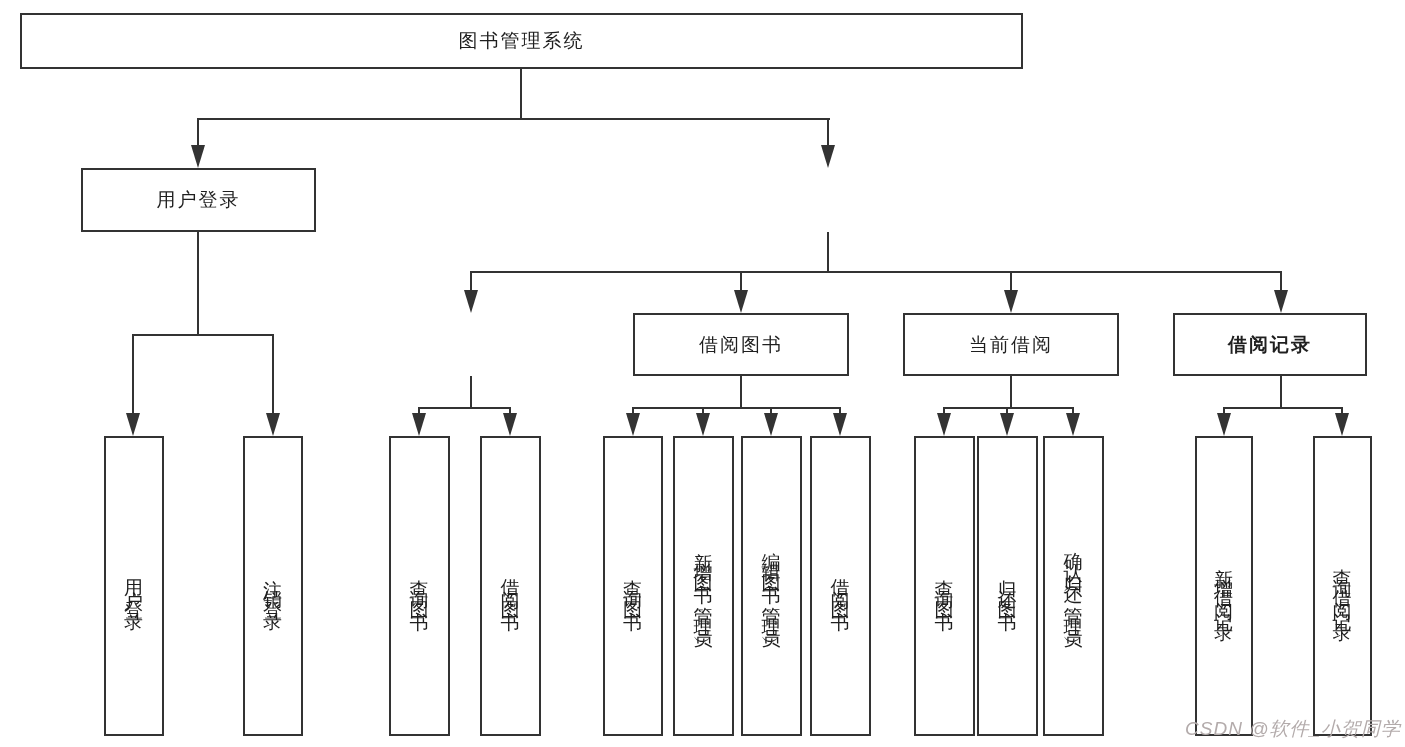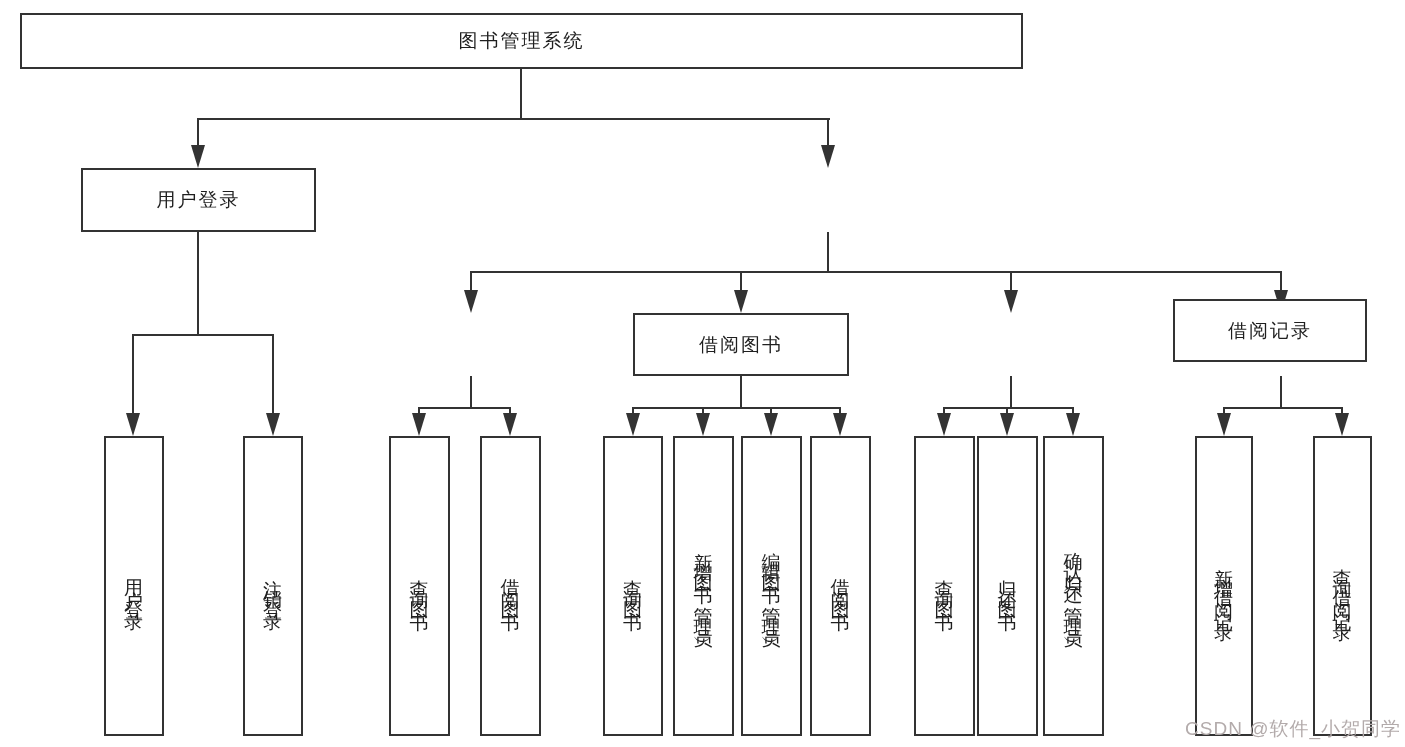--- a/index.html
+++ b/index.html
@@ -49,20 +49,21 @@
     border-top: 23px solid #333333;
   }
   .watermark {
     position: absolute;
     top: 716px;
     right: 4px;
     font-size: 19px;
     letter-spacing: 1px;
     color: #b3abab;
     white-space: nowrap;
+    font-style: italic;
   }
 </style>
 </head>
 <body>
 
 <div class="stage">
 
   <div class="box" style="left:20px; top:13px; width:1003px; height:56px;">
     <span class="hlabel">图书管理系统</span>
   </div>
@@ -85,21 +86,24 @@
   <div class="vline" style="left:1010px; top:272px; height:20px;"></div>
   <div class="vline" style="left:1280px; top:272px; height:20px;"></div>
   <div class="arrow" style="left:464px; top:290px;"></div>
   <div class="arrow" style="left:734px; top:290px;"></div>
   <div class="arrow" style="left:1004px; top:290px;"></div>
   <div class="arrow" style="left:1274px; top:290px;"></div>
 
   <div class="box" style="left:633px; top:313px; width:216px; height:63px;">
     <span class="hlabel">借阅图书</span>
   </div>
-  <div class="box" style="left:1173px; top:299px; width:194px; height:63px;">
+  <div class="box" style="left:903px; top:313px; width:216px; height:63px;">
+    <span class="hlabel">当前借阅</span>
+  </div>
+  <div class="box" style="left:1173px; top:313px; width:194px; height:63px;font-weight:bold;">
     <span class="hlabel">借阅记录</span>
   </div>
 
   <div class="vline" style="left:197px; top:232px; height:103px;"></div>
   <div class="hline" style="left:132px; top:334px; width:142px;"></div>
   <div class="vline" style="left:132px; top:335px; height:80px;"></div>
   <div class="vline" style="left:272px; top:335px; height:80px;"></div>
   <div class="arrow" style="left:126px; top:413px;"></div>
   <div class="arrow" style="left:266px; top:413px;"></div>
 

